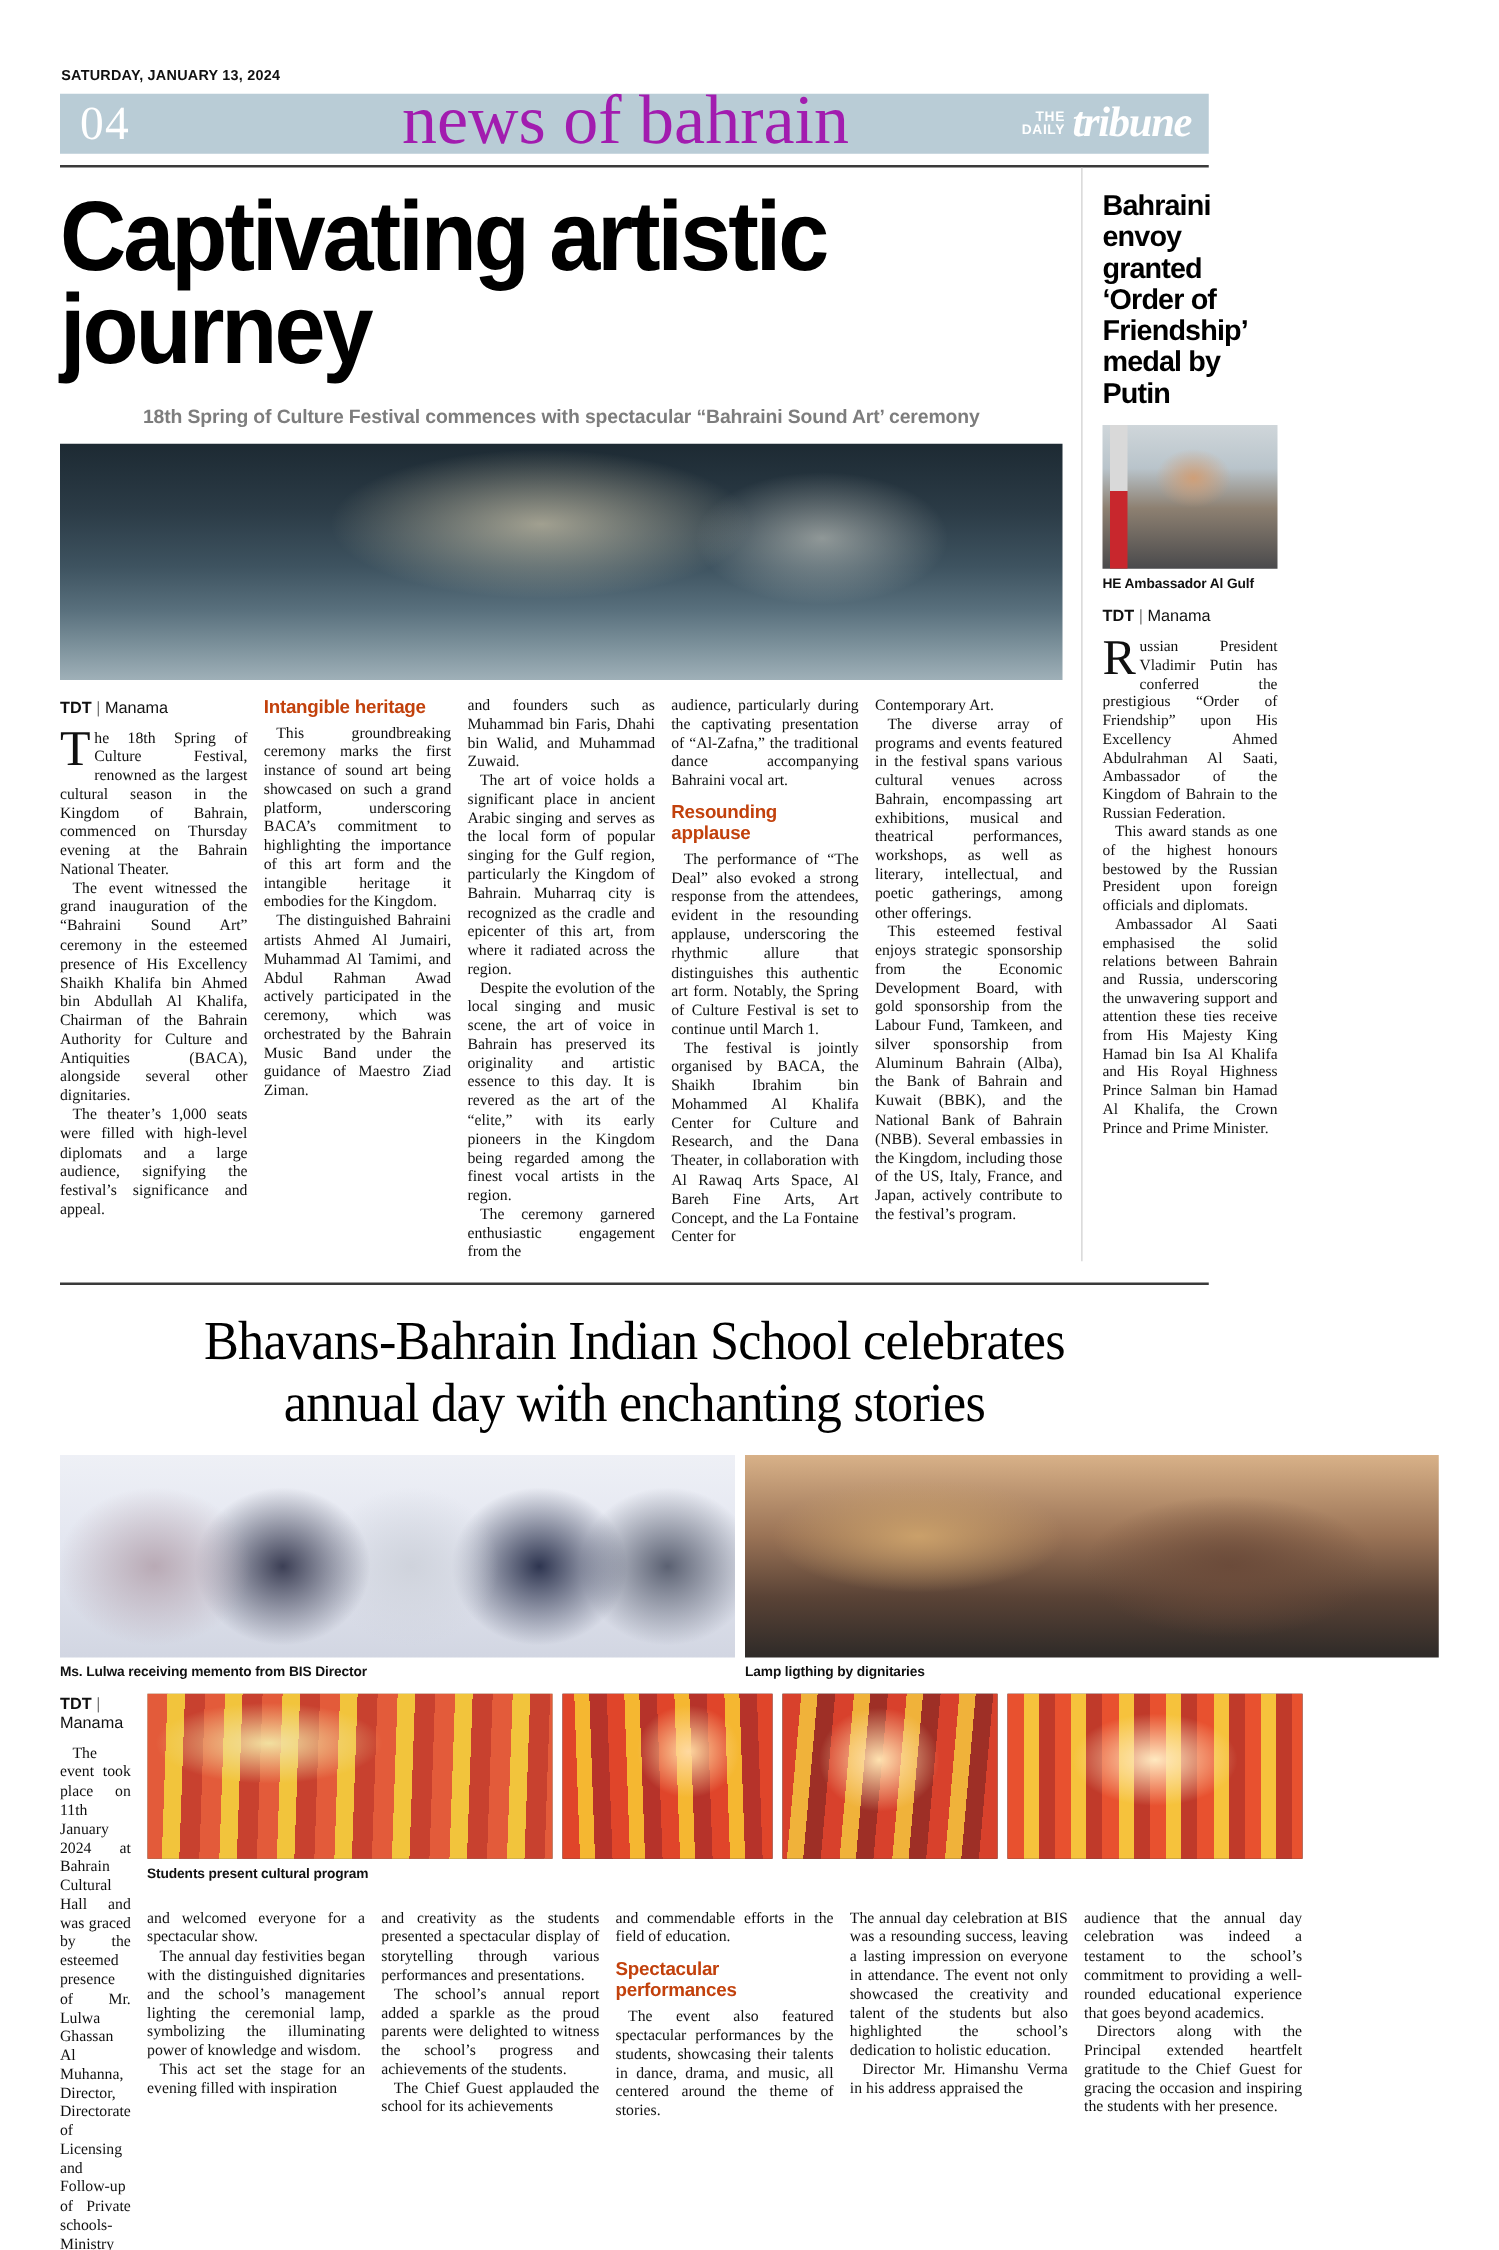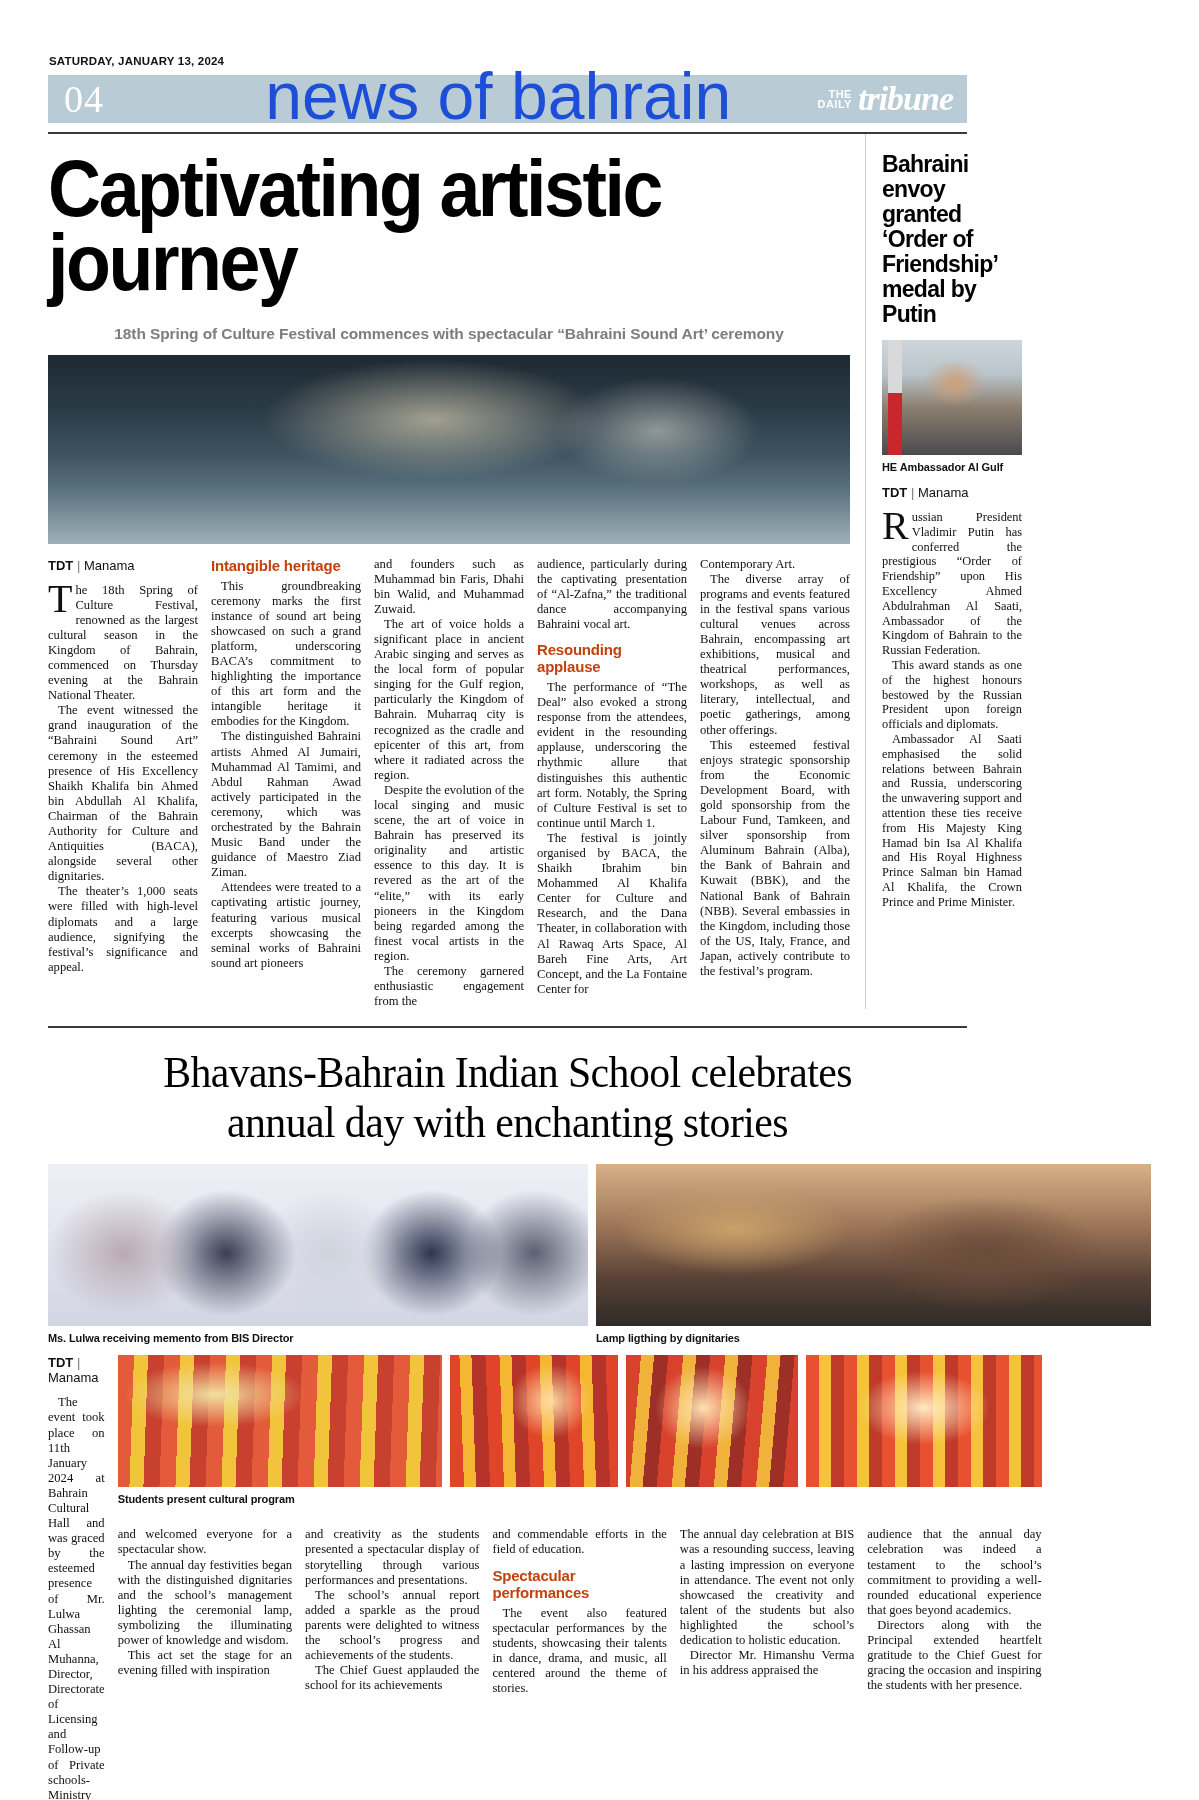--- a/index.html
+++ b/index.html
@@ -20,22 +20,22 @@
   }
   .masthead{
     position:relative;height:48px;margin-top:8px;background:#b9ccd6;
   }
   .masthead .pageno{
     position:absolute;left:16px;top:50%;transform:translateY(-50%);
     font-family:"Liberation Serif", serif;font-size:38px;color:#ffffff;letter-spacing:1px;
   }
   .masthead .mast-title{
     position:absolute;left:50%;top:50%;transform:translate(-52%,-54%);
-    font-family:Liberation Sans, sans-serif;
-    font-size:66px;line-height:1;color:#1d4ed8;white-space:nowrap;
+    font-family:Liberation Serif, serif;
+    font-size:56px;line-height:1;color:#a21caf;white-space:nowrap;
   }
   .masthead .brand{
     position:absolute;right:14px;top:50%;transform:translateY(-50%);
     display:flex;align-items:center;gap:6px;
   }
   .brand .brand-small{
     font-family:"Liberation Sans", sans-serif;font-weight:700;
     font-size:11px;line-height:10px;color:#ffffff;text-align:right;letter-spacing:.5px;
   }
   .brand .brand-main{
@@ -192,21 +192,20 @@
             <p>The event witnessed the grand inauguration of the “Bahraini Sound Art” ceremony in the esteemed presence of His Excellency Shaikh Khalifa bin Ahmed bin Abdullah Al Khalifa, Chairman of the Bahrain Authority for Culture and Antiquities (BACA), alongside several other dignitaries.</p>
             <p>The theater’s 1,000 seats were filled with high-level diplomats and a large audience, signifying the festival’s significance and appeal.</p>
           </div>
         </div>
 
         <div class="tcol">
           <div class="subhead" style="margin-top:11px;">Intangible heritage</div>
           <div class="bodytext">
             <p>This groundbreaking ceremony marks the first instance of sound art being showcased on such a grand platform, underscoring BACA’s commitment to highlighting the importance of this art form and the intangible heritage it embodies for the Kingdom.</p>
             <p>The distinguished Bahraini artists Ahmed Al Jumairi, Muhammad Al Tamimi, and Abdul Rahman Awad actively participated in the ceremony, which was orchestrated by the Bahrain Music Band under the guidance of Maestro Ziad Ziman.</p>
-            <p>Attendees were treated to a captivating artistic journey, featuring various musical excerpts showcasing the seminal works of Bahraini sound art pioneers</p>
           </div>
         </div>
 
         <div class="tcol">
           <div class="bodytext" style="margin-top:11px;">
             <p class="first">and founders such as Muhammad bin Faris, Dhahi bin Walid, and Muhammad Zuwaid.</p>
             <p>The art of voice holds a significant place in ancient Arabic singing and serves as the local form of popular singing for the Gulf region, particularly the Kingdom of Bahrain. Muharraq city is recognized as the cradle and epicenter of this art, from where it radiated across the region.</p>
             <p>Despite the evolution of the local singing and music scene, the art of voice in Bahrain has preserved its originality and artistic essence to this day. It is revered as the art of the “elite,” with its early pioneers in the Kingdom being regarded among the finest vocal artists in the region.</p>
             <p>The ceremony garnered enthusiastic engagement from the</p>
           </div>

